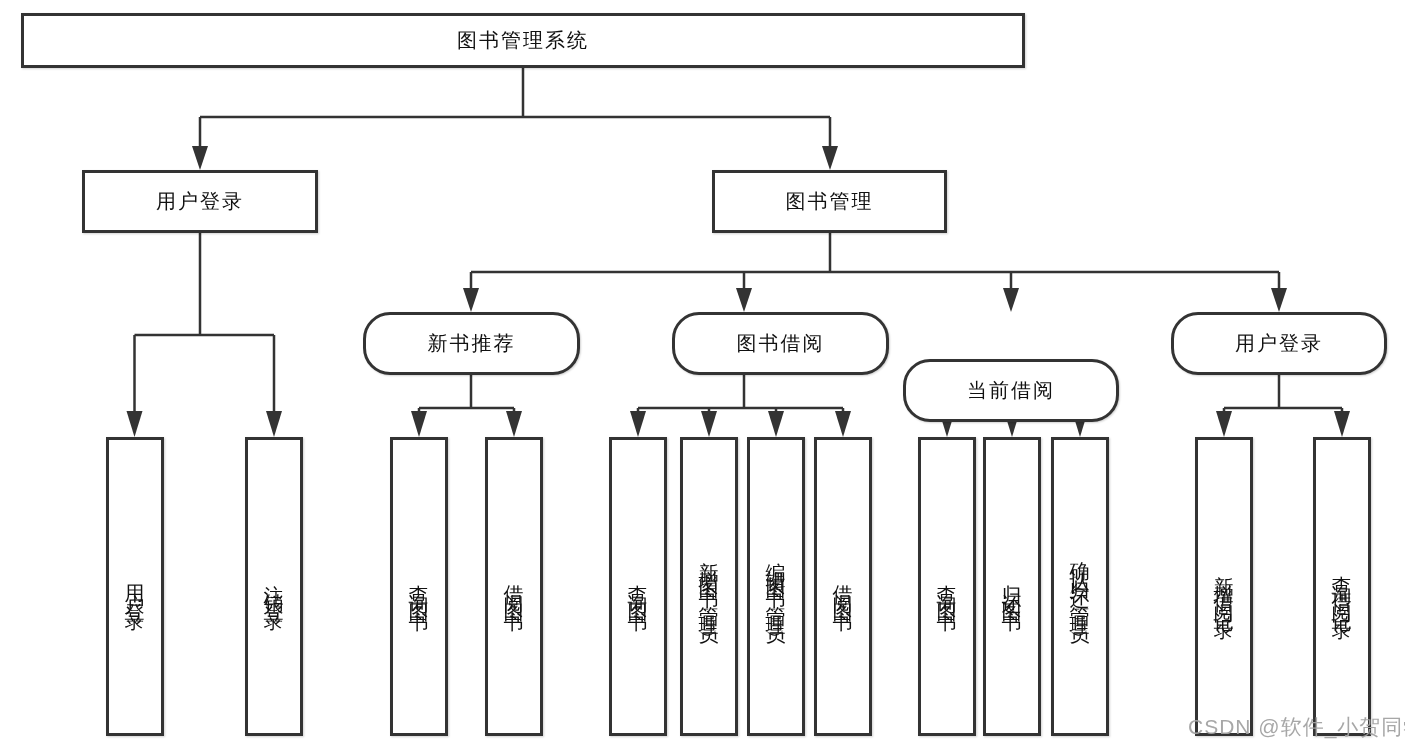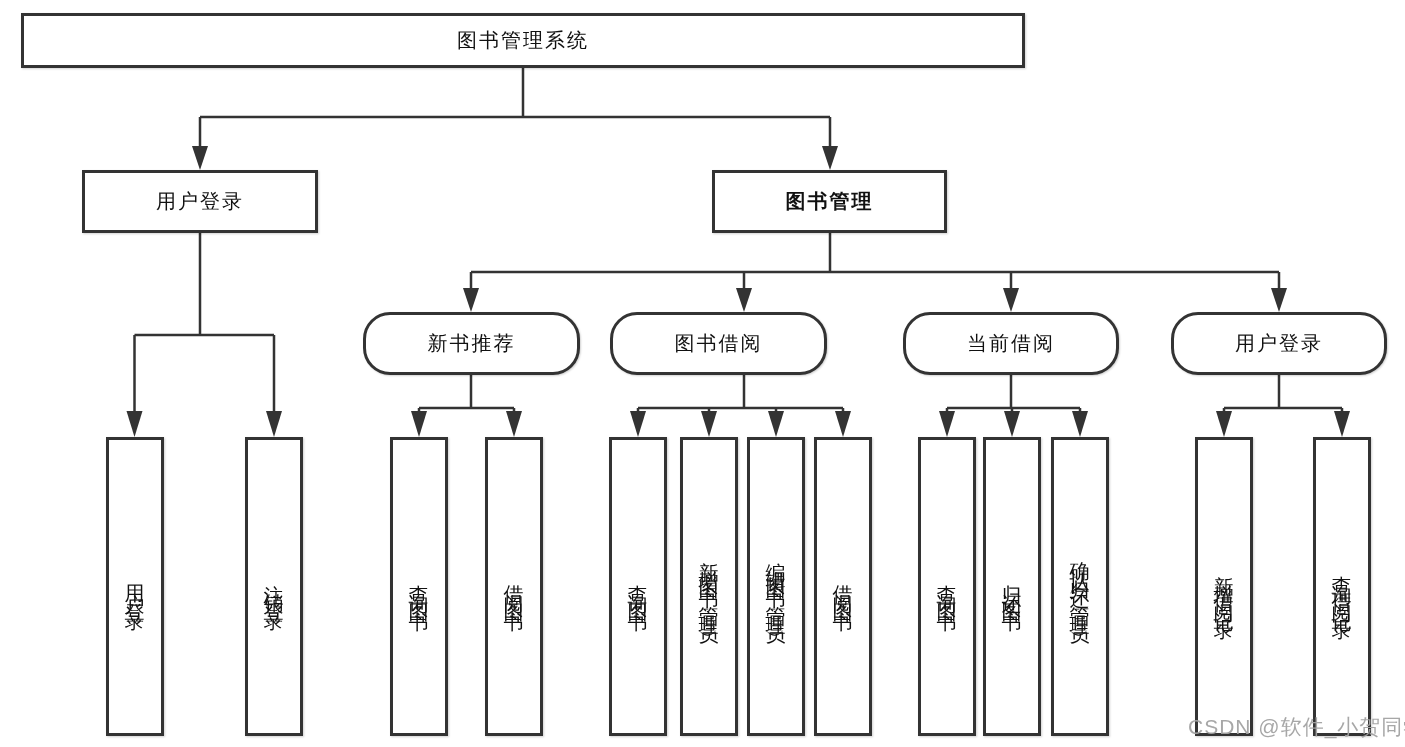--- a/index.html
+++ b/index.html
@@ -48,25 +48,25 @@
   }
   .node-v .vtext {
     writing-mode: vertical-rl;
     text-orientation: mixed;
     letter-spacing: 9px;
     white-space: nowrap;
   }
   
   .root-box        { left: 21px;   top: 13px;  width: 1004px; height: 55px; }
   .n-user-login    { left: 82px;   top: 170px; width: 236px;  height: 63px; }
-  .n-book-mgmt     { left: 712px;  top: 170px; width: 235px;  height: 63px; font-weight: bold; }
+  .n-book-mgmt     { left: 712px;  top: 170px; width: 235px;  height: 63px; }
   .l3              { top: 312px; height: 63px; border-radius: 27px; }
   .n-new-rec       { left: 363px;  width: 217px; }
-  .n-borrowing     { left: 610px;  width: 217px; }
-  .n-current       { left: 903px;  width: 216px; }
+  .n-borrowing     { left: 672px;  width: 217px; }
+  .n-current       { left: 903px;  width: 216px; margin-top: 47px; }
   .n-records       { left: 1171px; width: 216px; }
   .l4              { top: 437px; width: 58px; height: 299px; }
   .n-a1 { left: 106px; }
   .n-a2 { left: 245px; }
   .n-b1 { left: 390px; }
   .n-b2 { left: 485px; }
   .n-c1 { left: 609px; }
   .n-c2 { left: 680px; }
   .n-c3 { left: 747px; }
   .n-c4 { left: 814px; }

